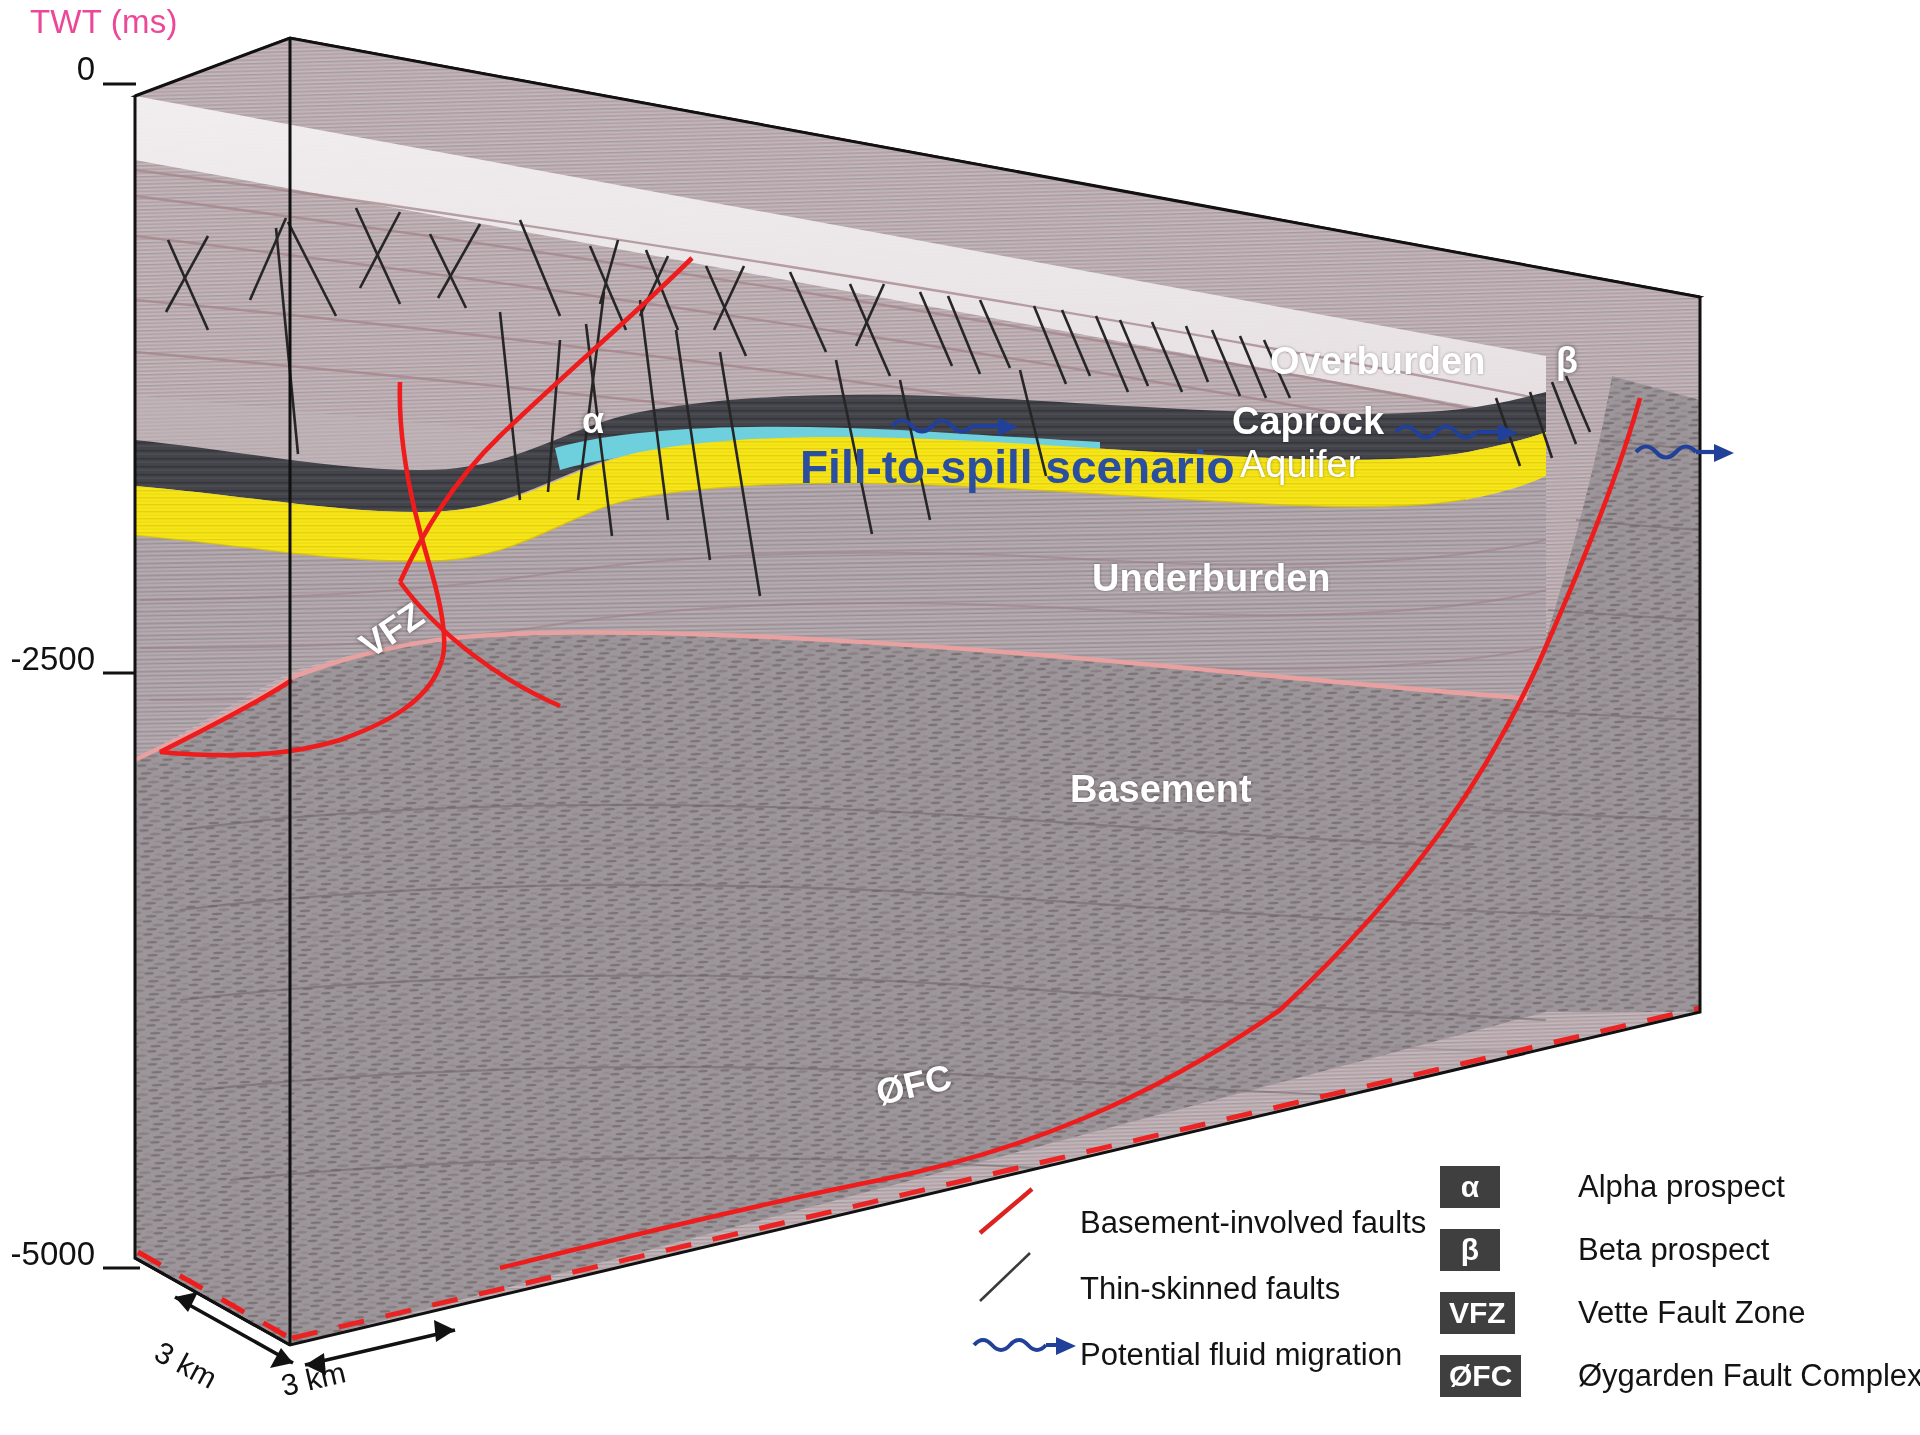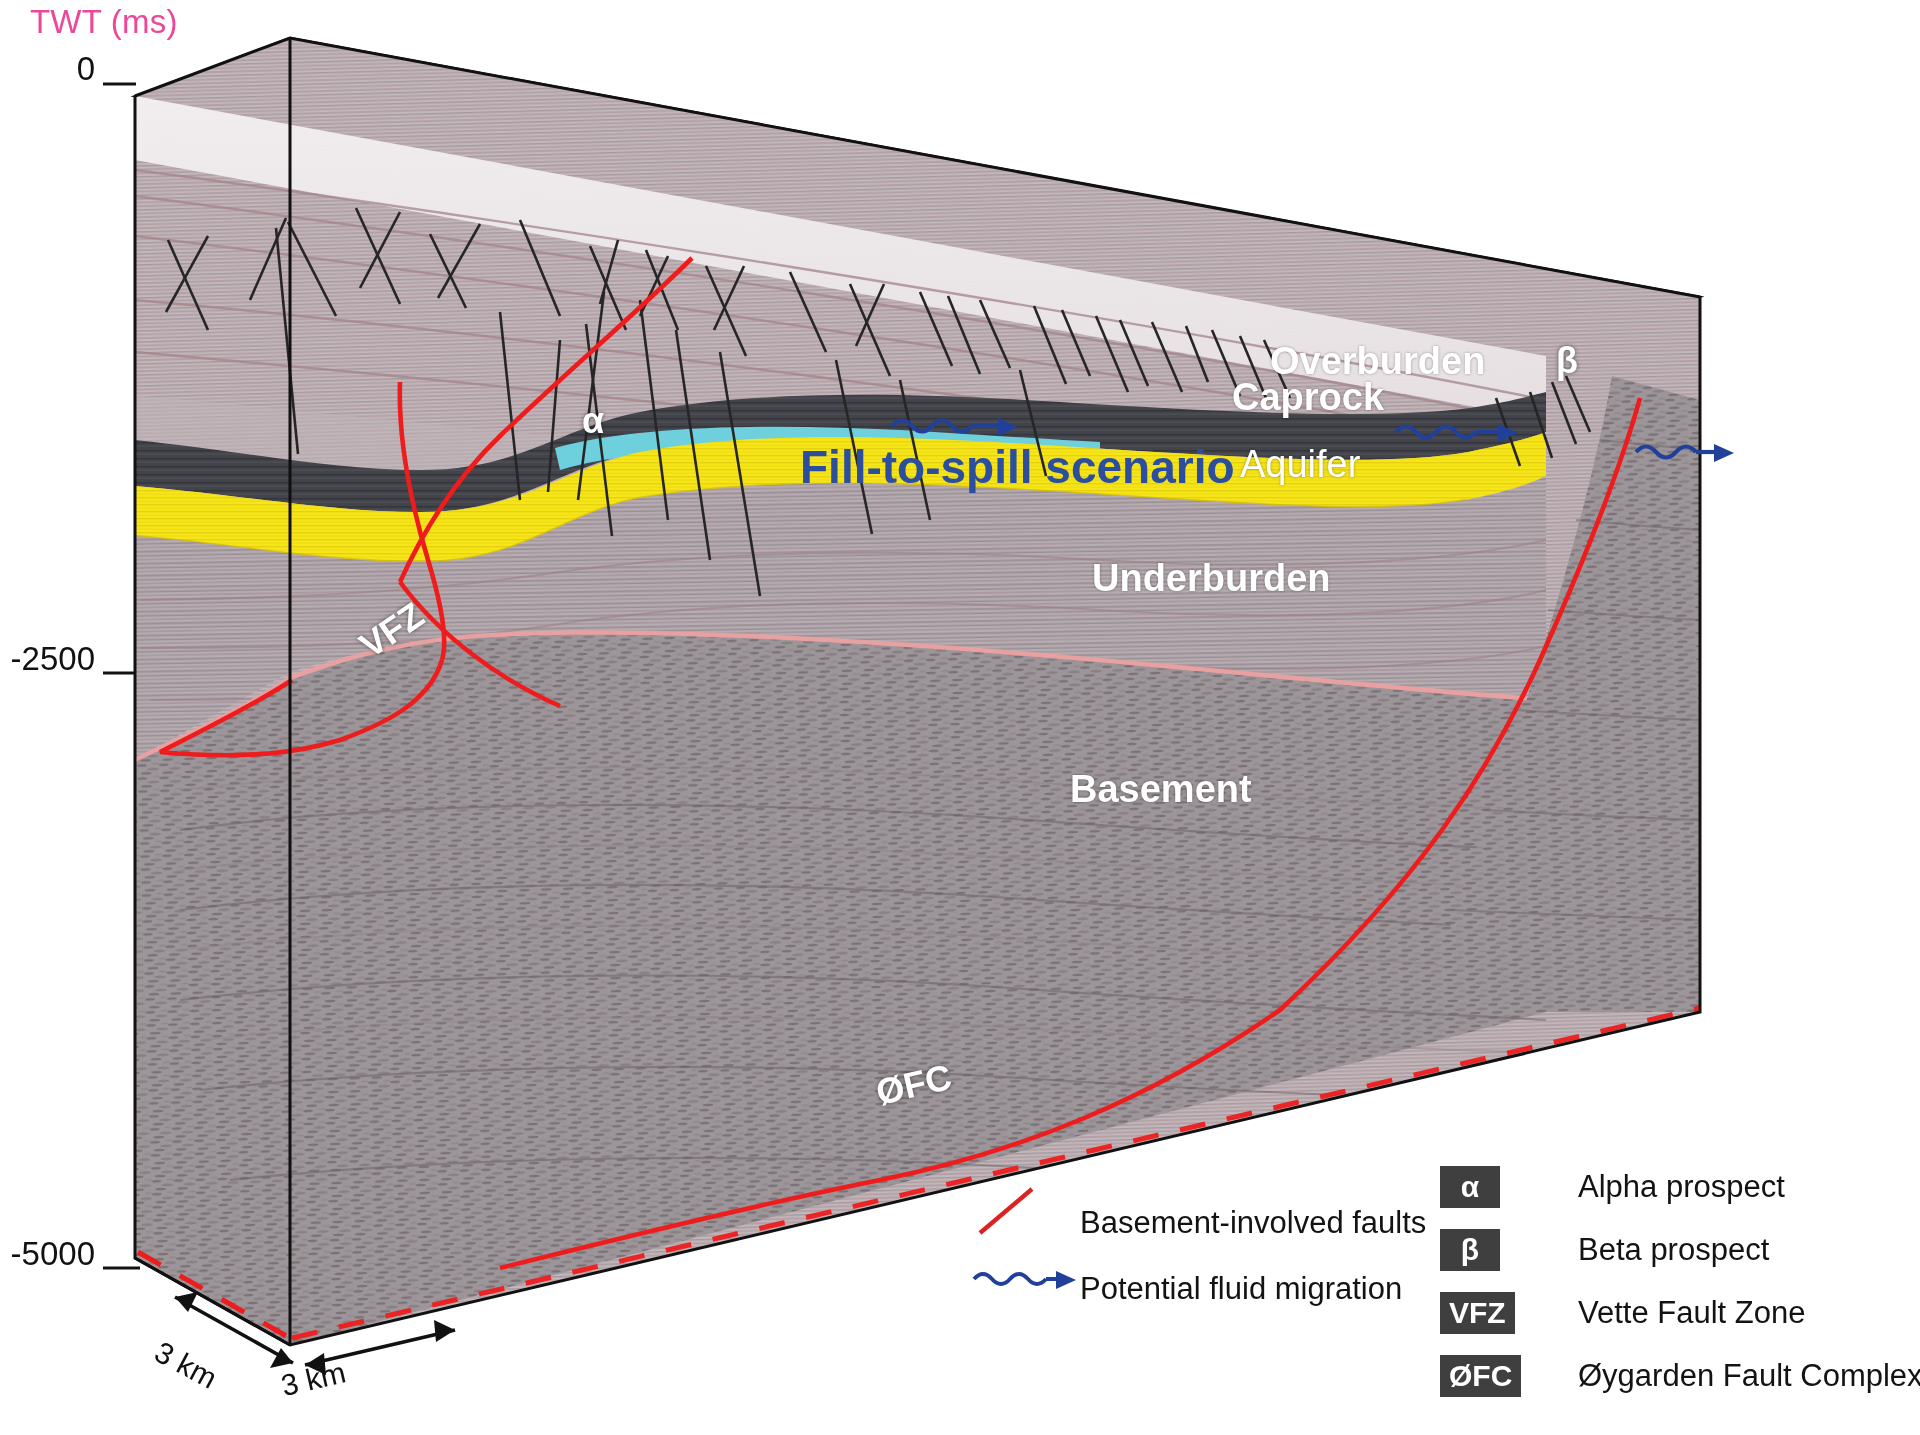--- a/index.html
+++ b/index.html
@@ -448,21 +448,21 @@
 
   <div class="axis-tick-label" style="left:40px; top:50px; width:55px;">0</div>
   <div class="axis-tick-label" style="left:-5px; top:640px; width:100px;">-2500</div>
   <div class="axis-tick-label" style="left:-5px; top:1235px; width:100px;">-5000</div>
 
   <div class="scalebar-label" style="left:165px; top:1335px; transform:rotate(28deg); transform-origin:left top;">3 km</div>
   <div class="scalebar-label" style="left:278px; top:1370px; transform:rotate(-13deg); transform-origin:left top;">3 km</div>
 
   <div class="unit-label" style="left:1270px; top:340px; font-size:38px;">Overburden</div>
 
-  <div class="unit-label" style="left:1232px; top:376px; font-size:38px;">Caprock</div>
+  <div class="unit-label" style="left:1232px; top:400px; font-size:38px;">Caprock</div>
 
   <div class="unit-label thin" style="left:1240px; top:443px; font-size:38px;">Aquifer</div>
 
   <div class="unit-label" style="left:1092px; top:557px; font-size:38px;">Underburden</div>
 
   <div class="unit-label" style="left:1070px; top:768px; font-size:38px;">Basement</div>
 
   <div class="greek-marker" style="left:582px; top:400px; font-size:36px;">α</div>
 
   <div class="greek-marker" style="left:1556px; top:340px; font-size:36px;">β</div>
@@ -477,20 +477,28 @@
 
     <div class="legend-row">
       <div class="legend-swatch">
         <svg width="120" height="60" viewBox="0 0 120 60">
           <line x1="20" y1="52" x2="72" y2="8" stroke="#dd2222" stroke-width="4.4"></line>
         </svg>
       </div>
       <div class="legend-text">Basement-involved faults</div>
     </div>
 
+    <div class="legend-row">
+      <div class="legend-swatch">
+        <svg width="120" height="60" viewBox="0 0 120 60">
+          <line x1="20" y1="54" x2="70" y2="6" stroke="#3a3a3a" stroke-width="2.6"></line>
+        </svg>
+      </div>
+      <div class="legend-text">Thin-skinned faults</div>
+    </div>
 
     <div class="legend-row">
       <div class="legend-swatch">
         <svg width="120" height="60" viewBox="0 0 120 60">
           <g stroke="#21409a" stroke-width="4" fill="none">
             <path d="M14,32 q9,-10 18,0 q9,10 18,0 q9,-10 18,0 q9,10 18,0"></path>
             <path d="M86,32 L98,32"></path>
           </g>
           <polygon points="96,24 116,33 96,42" fill="#21409a"></polygon>
         </svg>

